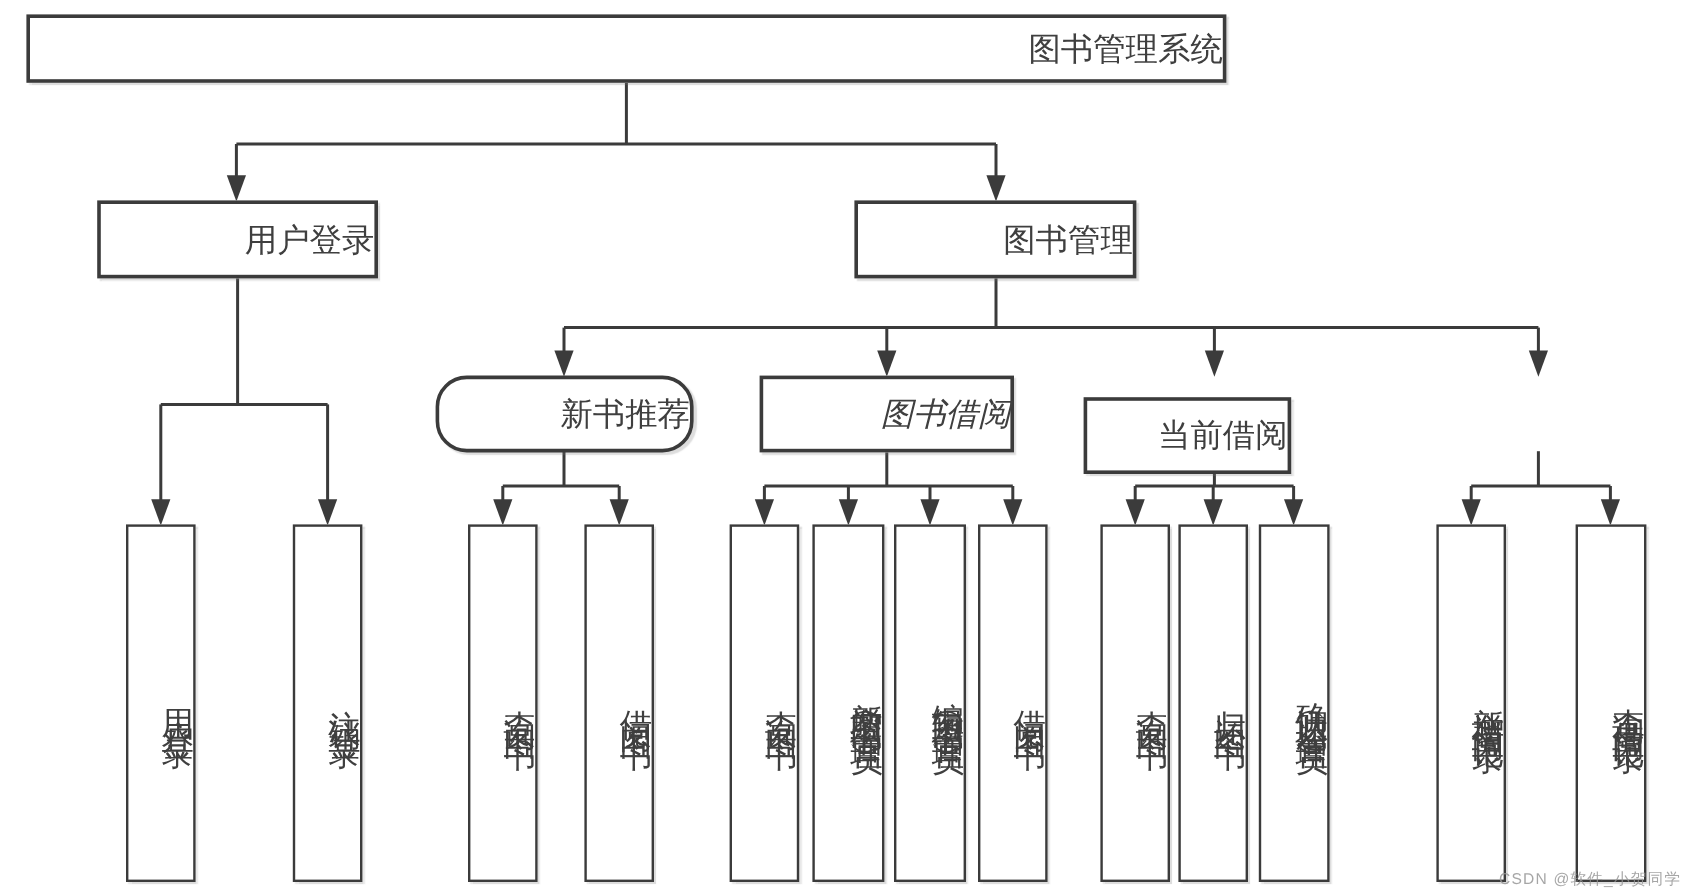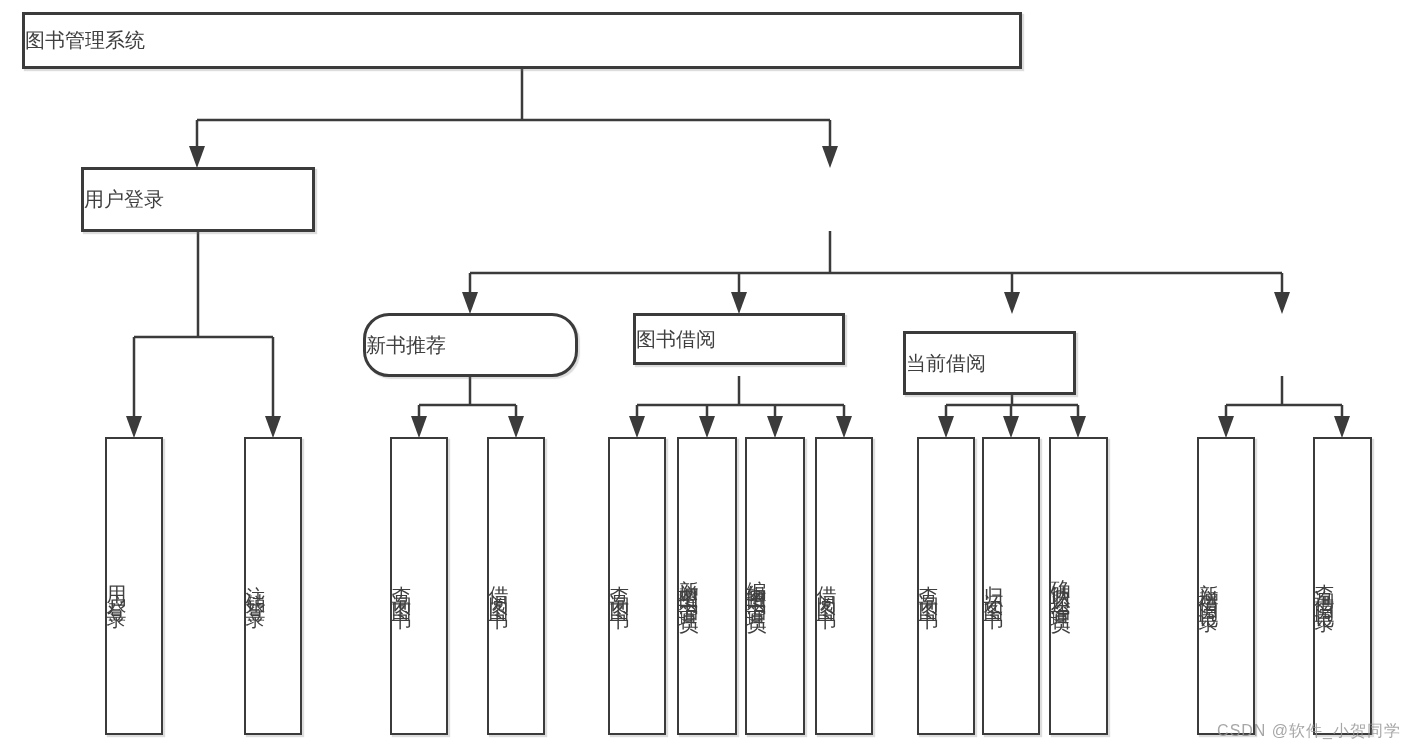--- a/index.html
+++ b/index.html
@@ -18,39 +18,39 @@
     z-index: 1;
   }
   .node {
     position: absolute;
     box-sizing: border-box;
     background: #ffffff;
     border: 3px solid #3b3b3b;
     box-shadow: 2px 2px 1px rgba(120,120,120,0.25);
     display: flex;
     align-items: center;
-    justify-content: flex-start;
+    justify-content: flex-end;
     color: #3f3f3f;
-    font-size: 20px;
+    font-size: 27px;
     z-index: 2;
     white-space: nowrap;
   }
   .leaf { border-width: 2.5px; }
   .leaf .vtext {
     writing-mode: vertical-rl;
     text-orientation: mixed;
     letter-spacing: 8px;
     line-height: 1;
     white-space: nowrap;
   }
   .watermark {
     position: absolute;
     right: 4px;
     bottom: 5px;
-    font-size: 16px;
+    font-size: 13px;
     color: rgba(150,150,150,0.85);
     letter-spacing: 1px;
     z-index: 3;
     text-align: right;
   }
 </style>
 </head>
 <body>
 
 <div class="canvas">
@@ -124,25 +124,28 @@
     </g>
   </svg>
 
   <div class="node" style="left:22px; top:12px; width:1000px; height:57px;">
     <span>图书管理系统</span>
   </div>
 
   <div class="node" style="left:81px; top:167px; width:234px; height:65px;">
     <span>用户登录</span>
   </div>
+  <div class="node" style="left:712px; top:167px; width:235px; height:65px;">
+    <span>图书管理</span>
+  </div>
 
   <div class="node" style="left:363px; top:313px; width:215px; height:64px;border-radius:26px;">
     <span>新书推荐</span>
   </div>
-  <div class="node" style="left:633px; top:313px; width:212px; height:52px;">
+  <div class="node" style="left:633px; top:313px; width:212px; height:64px;font-style:italic;">
     <span>图书借阅</span>
   </div>
   <div class="node" style="left:903px; top:331px; width:173px; height:64px;">
     <span>当前借阅</span>
   </div>
 
   <div class="node leaf" style="left:105px; top:437px; width:58px; height:298px;">
     <span class="vtext">用户登录</span>
   </div>
   <div class="node leaf" style="left:244px; top:437px; width:58px; height:298px;">

